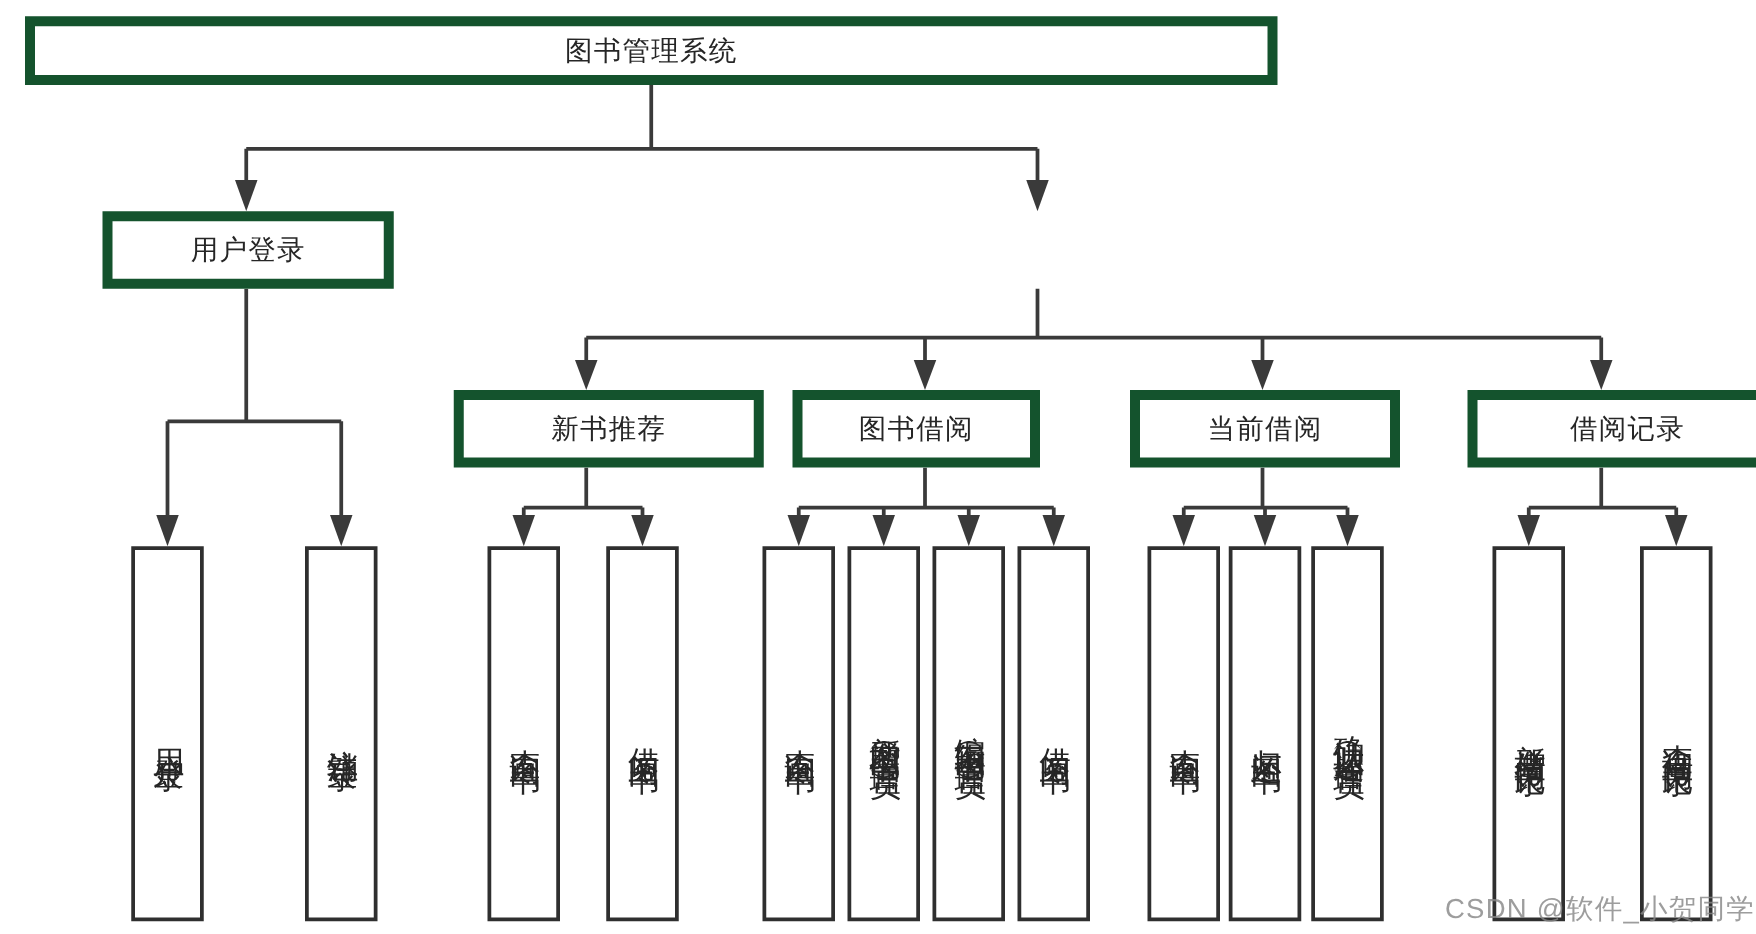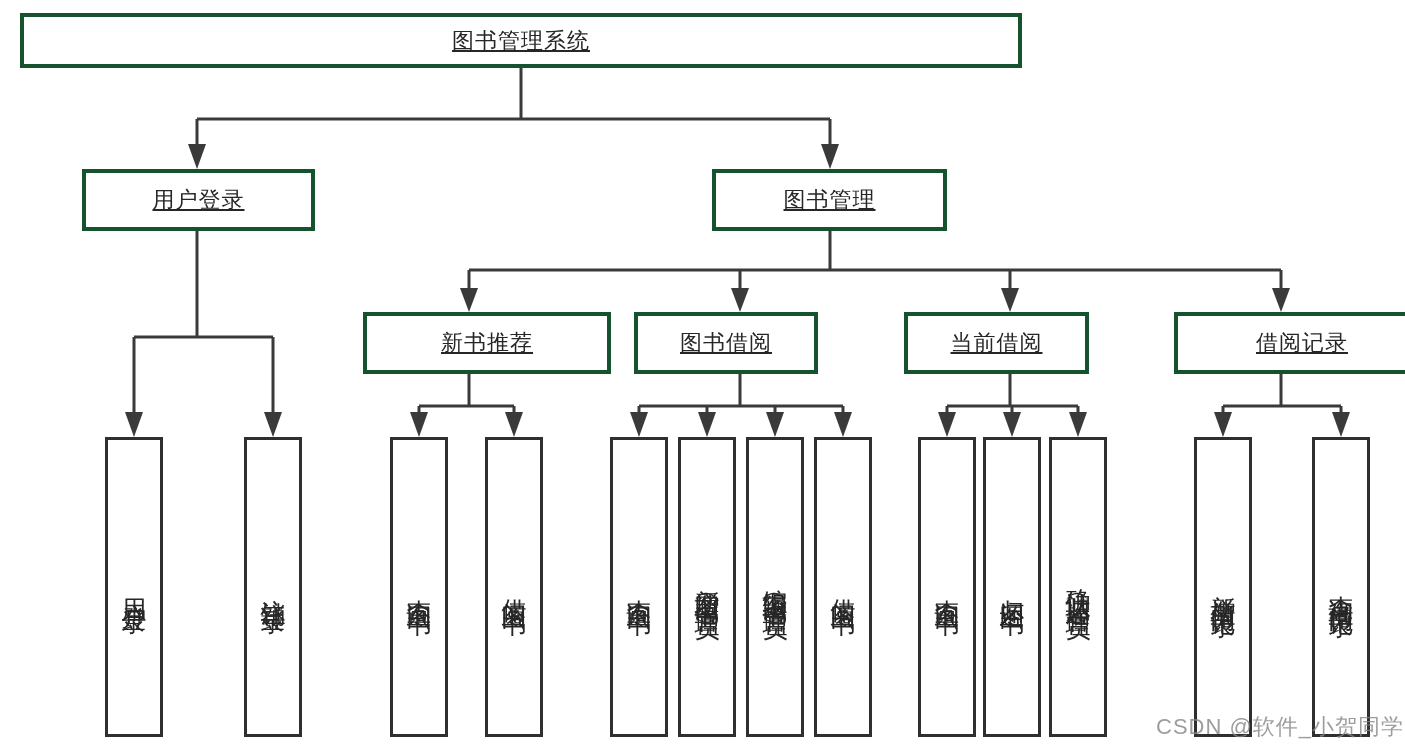--- a/index.html
+++ b/index.html
@@ -17,31 +17,30 @@
   }
   .connectors {
     position: absolute;
     left: 0;
     top: 0;
     z-index: 1;
   }
   .node {
     position: absolute;
     background: #ffffff;
-    border: 4px solid #14532d;
+    border: 8px solid #14532d;
     box-sizing: border-box;
     display: flex;
     align-items: center;
     justify-content: center;
     z-index: 2;
     color: #262626;
     font-size: 22px;
     letter-spacing: 1px;
     white-space: nowrap;
-    text-decoration: underline;
   }
   .leaf {
     position: absolute;
     background: #ffffff;
     border: 3px solid #2f2f2f;
     box-sizing: border-box;
     display: flex;
     align-items: center;
     justify-content: center;
     z-index: 2;
@@ -52,22 +51,22 @@
     text-orientation: mixed;
     font-size: 25px;
     letter-spacing: 4px;
     line-height: 1;
   }
   
   .n-root  { left: 20px;   top: 13px;  width: 1002px; height: 55px; }
   .n-login { left: 82px;   top: 169px; width: 233px;  height: 62px; }
   .n-mgmt  { left: 712px;  top: 169px; width: 235px;  height: 62px; }
   .n-new   { left: 363px;  top: 312px; width: 248px;  height: 62px; }
-  .n-borrow{ left: 634px;  top: 312px; width: 184px;  height: 62px; }
-  .n-cur   { left: 904px;  top: 312px; width: 185px;  height: 62px; }
+  .n-borrow{ left: 634px;  top: 312px; width: 198px;  height: 62px; }
+  .n-cur   { left: 904px;  top: 312px; width: 216px;  height: 62px; }
   .n-rec   { left: 1174px; top: 312px; width: 256px;  height: 62px; }
   
   .lf { top: 437px; height: 300px; width: 58px; }
   .lf1  { left: 105px; }
   .lf2  { left: 244px; }
   .lf3  { left: 390px; }
   .lf4  { left: 485px; }
   .lf5  { left: 610px; }
   .lf6  { left: 678px; }
   .lf7  { left: 746px; }
@@ -140,23 +139,20 @@
     </g>
   </svg>
 
   <div class="node n-root">
     <span>图书管理系统</span>
   </div>
 
   <div class="node n-login">
     <span>用户登录</span>
   </div>
-  <div class="node n-mgmt">
-    <span>图书管理</span>
-  </div>
 
   <div class="node n-new">
     <span>新书推荐</span>
   </div>
   <div class="node n-borrow">
     <span>图书借阅</span>
   </div>
   <div class="node n-cur">
     <span>当前借阅</span>
   </div>

